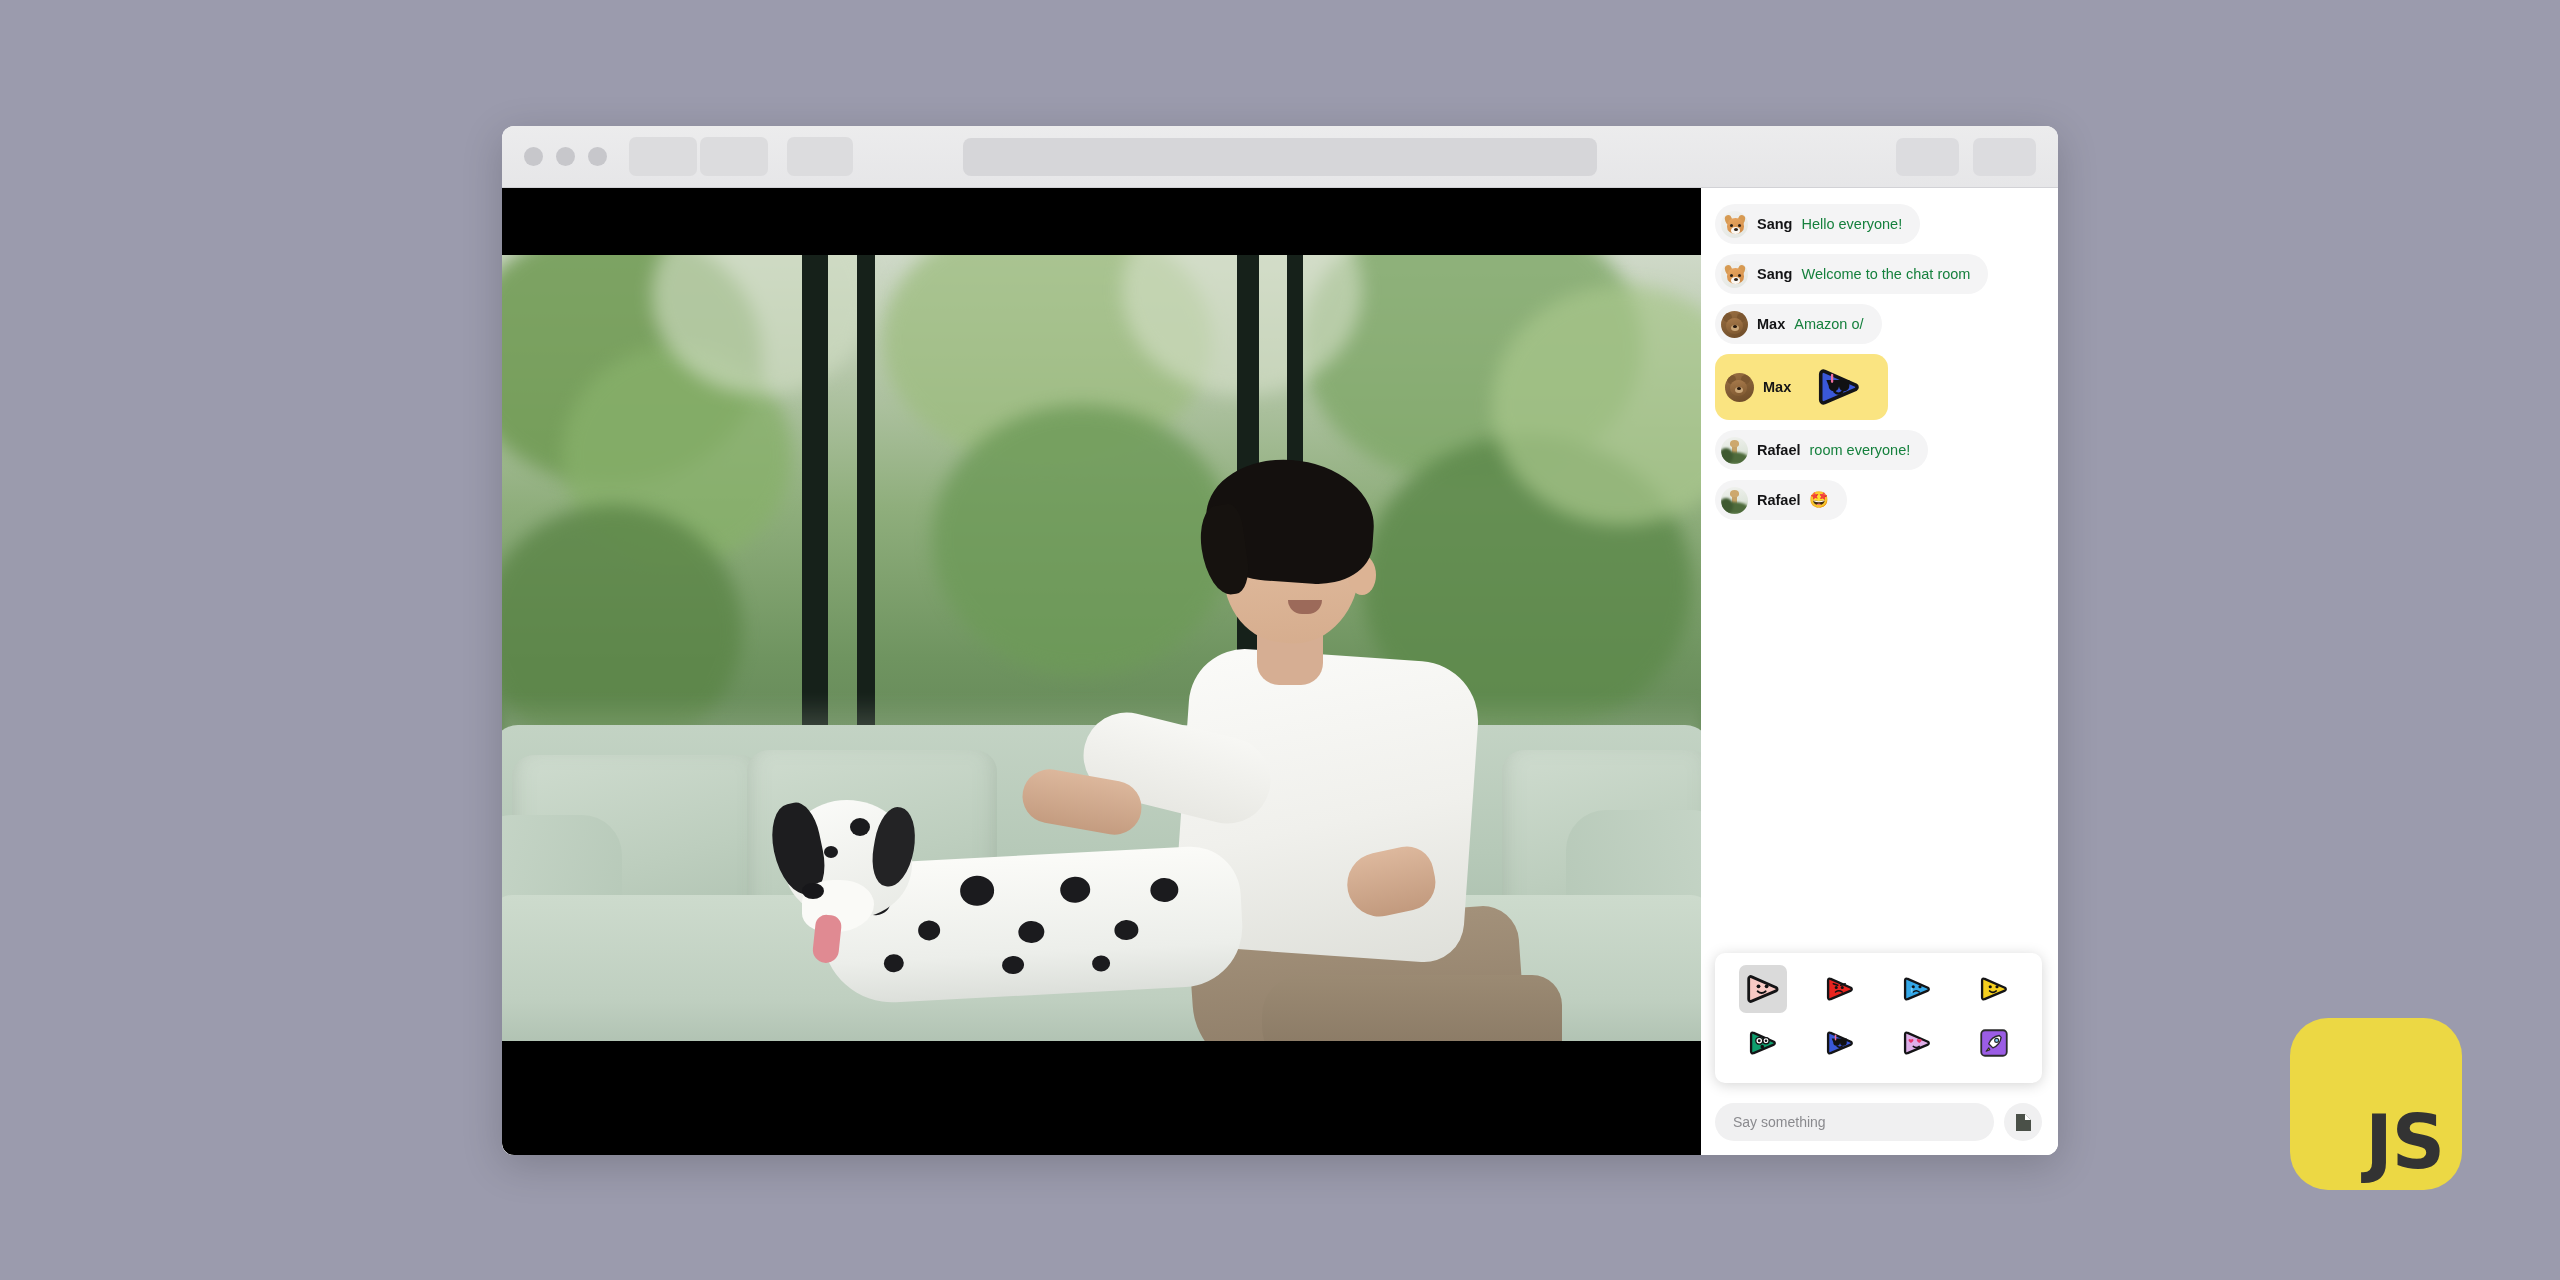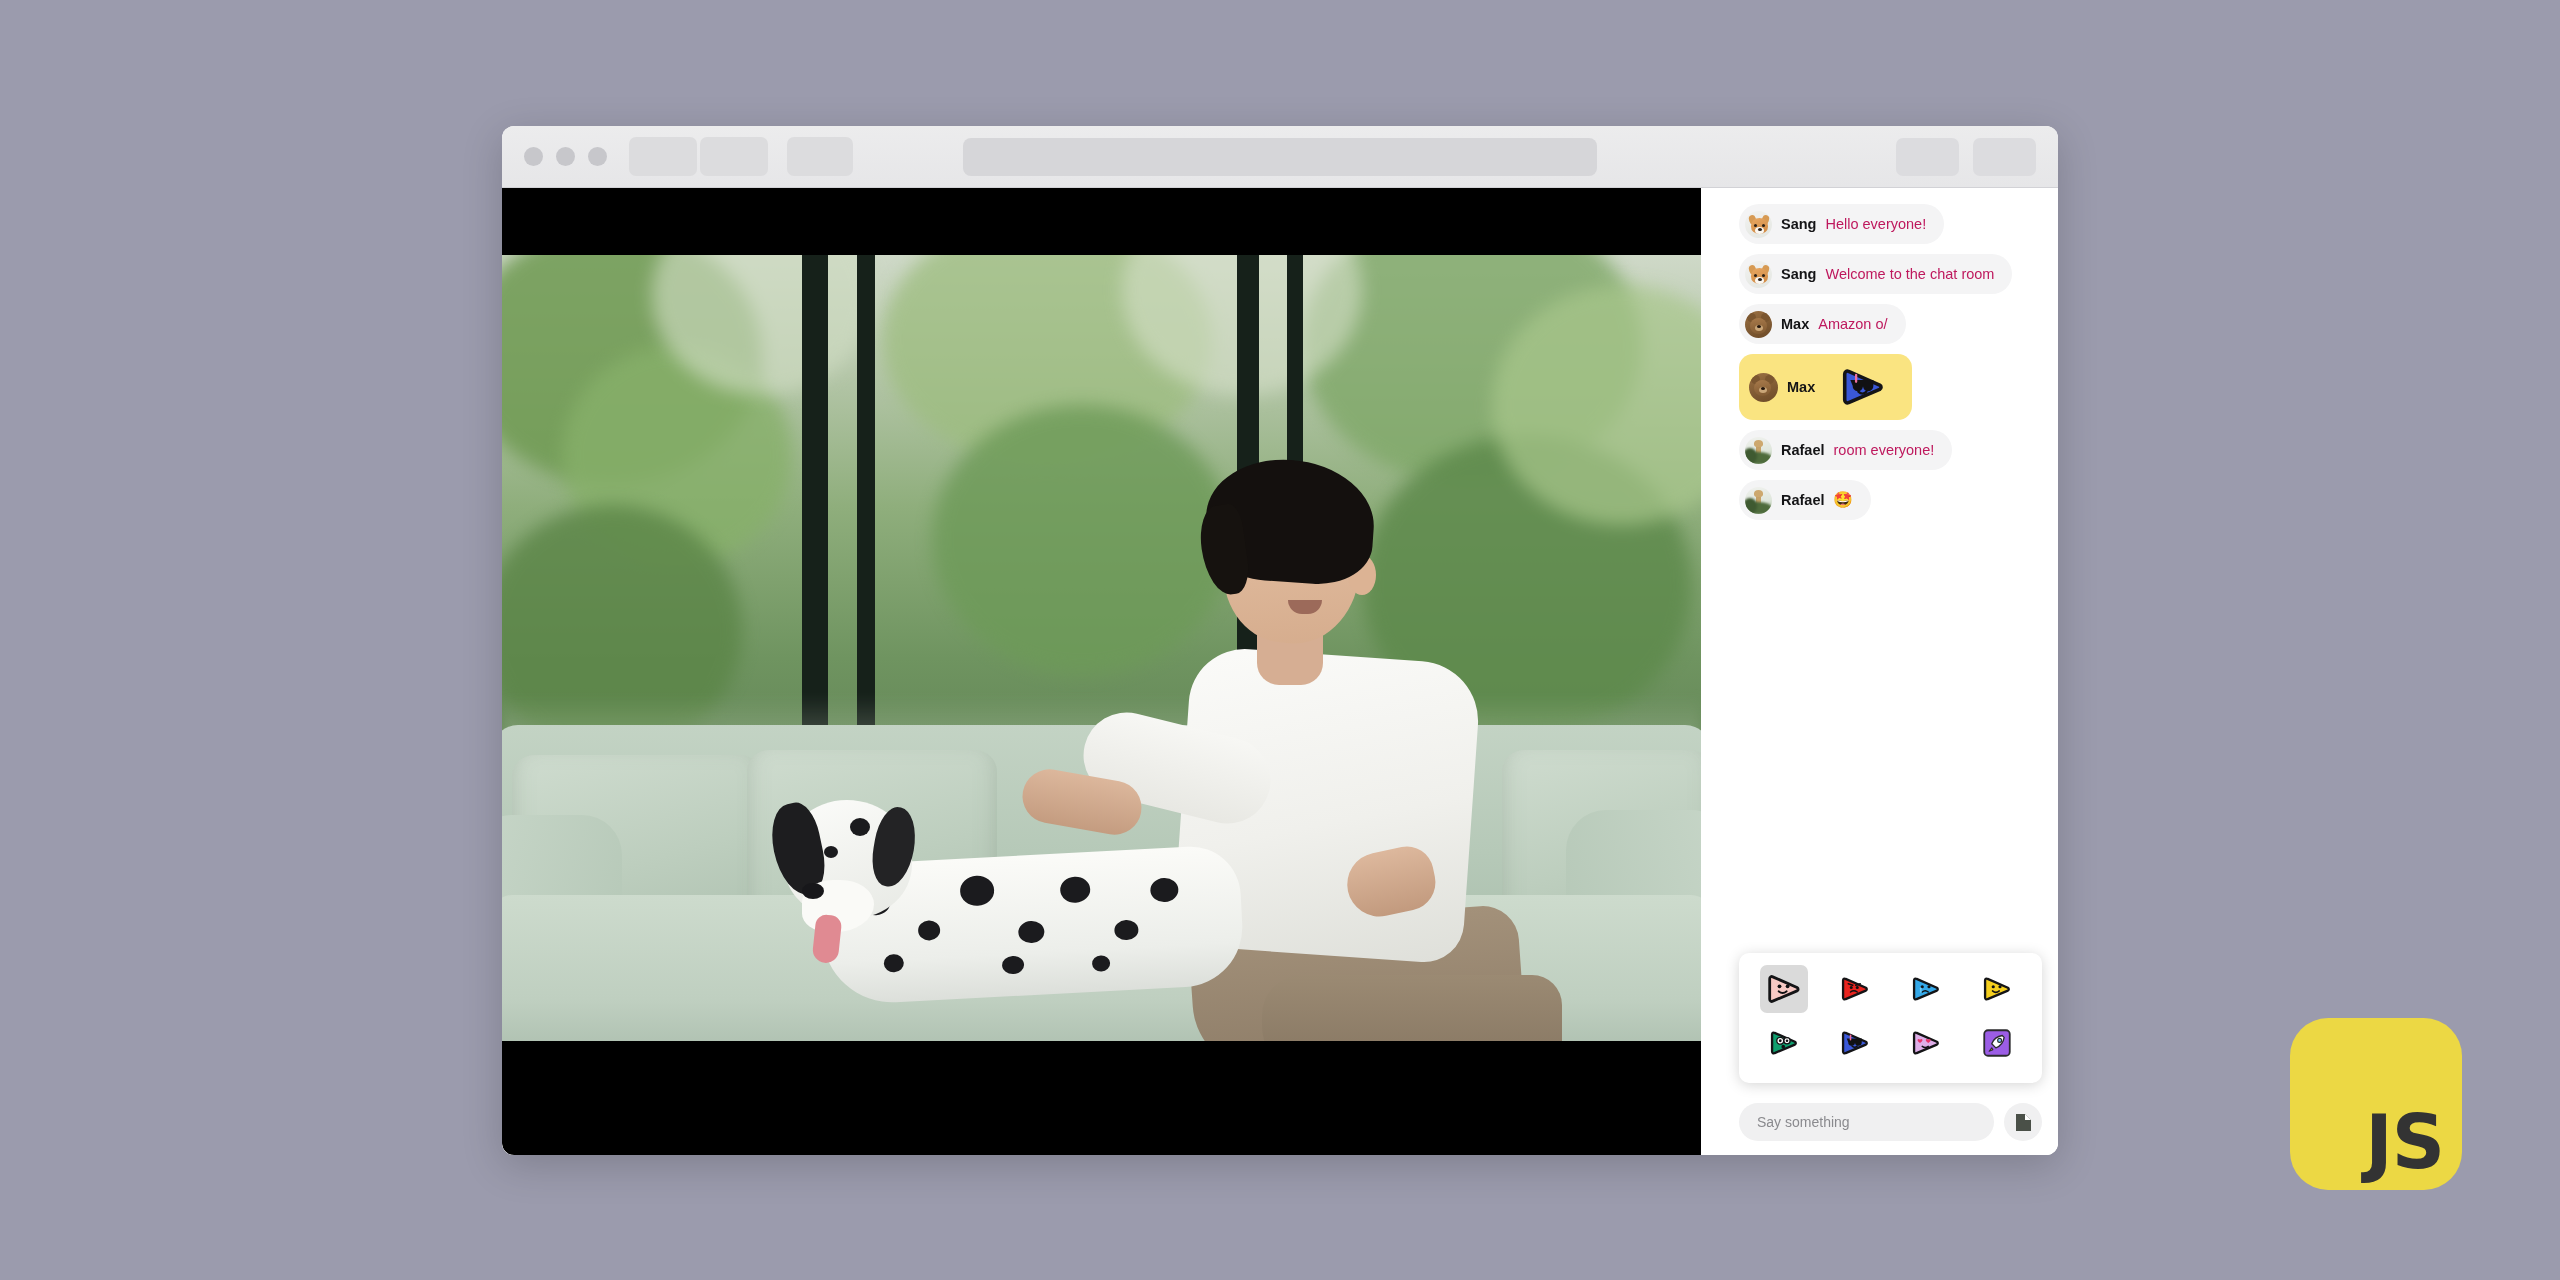--- a/index.html
+++ b/index.html
@@ -87,21 +87,20 @@
     color: #17181a;
     letter-spacing: -0.1px;
   }
 
   
   #app-body {
     flex: 1 1 auto;
     display: flex;
     min-height: 0;
     background: #ffffff;
-    gap: 24px;
   }
 
   
   #video-player {
     width: 1199px;
     background: #000000;
     position: relative;
     overflow: hidden;
     border-bottom-left-radius: 12px;
     flex: 0 0 auto;
@@ -354,21 +353,21 @@
   .av-giraffe .g-head { position:absolute; left:9px; top:3px; width:9px; height:7px; background:#cda86e; border-radius:50% 50% 40% 40%;}
 
   .msg-name {
     font-size: 14.5px;
     font-weight: bold;
     color: #141416;
     white-space: nowrap;
   }
   .msg-text {
     font-size: 14.5px;
-    color: #be185d;
+    color: #15803d;
     white-space: nowrap;
   }
   .msg-emoji { font-size: 16px; line-height: 1; }
 
   
   .msg-sticker { margin-left: 16px; display: inline-flex; }
 
   
   #emote-picker {
     position: absolute;

